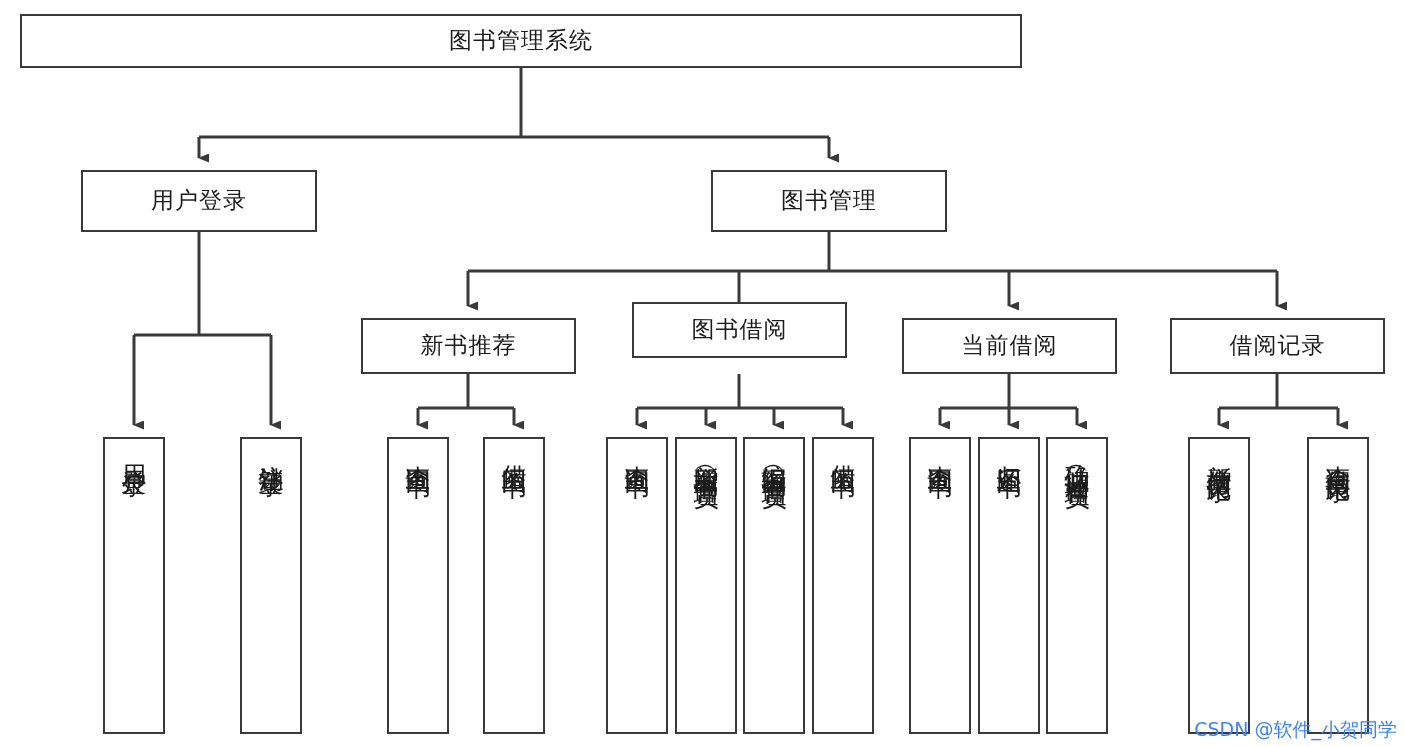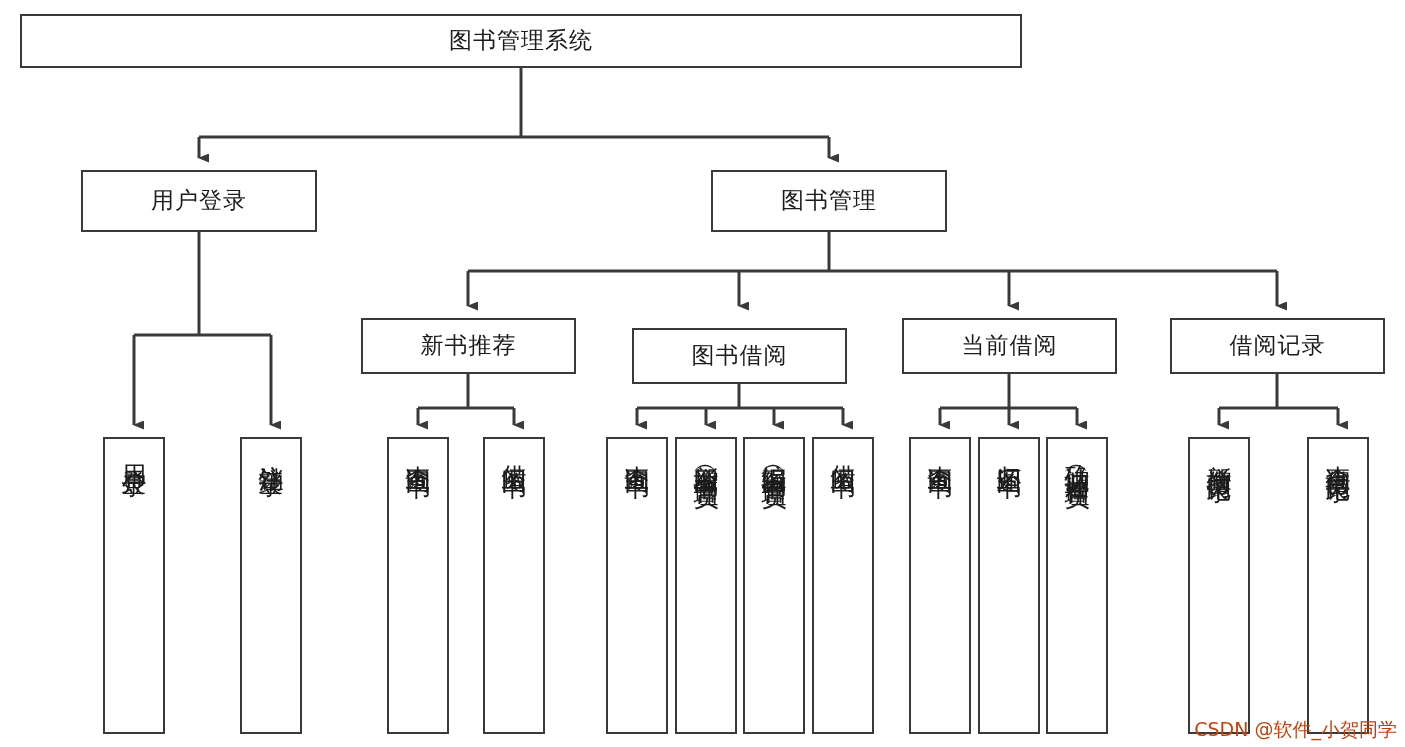--- a/index.html
+++ b/index.html
@@ -55,21 +55,21 @@
   .node.vert .vtext {
     writing-mode: vertical-rl;
     text-orientation: upright;
     white-space: nowrap;
   }
   #watermark {
     position: absolute;
     right: 8px;
     bottom: 4px;
     font-size: 19px;
-    color: #c2410c;
+    color: #3b82f6;
     z-index: 5;
     white-space: nowrap;
     font-family: "DejaVu Sans", "Liberation Sans", sans-serif;
   }
 </style>
 </head>
 <body>
 
 <div id="diagram-root">
 
@@ -132,21 +132,21 @@
   <div class="node horiz" style="left:81px; top:170px; width:236px; height:62px;">
     <span>用户登录</span>
   </div>
   <div class="node horiz" style="left:361px; top:318px; width:215px; height:56px;">
     <span>新书推荐</span>
   </div>
 
   <div class="node horiz" style="left:711px; top:170px; width:236px; height:62px;">
     <span>图书管理</span>
   </div>
-  <div class="node horiz" style="left:632px; top:328px; width:215px; height:56px;">
+  <div class="node horiz" style="left:632px; top:302px; width:215px; height:56px;">
     <span>图书借阅</span>
   </div>
   <div class="node horiz" style="left:1170px; top:318px; width:215px; height:56px;">
     <span>借阅记录</span>
   </div>
   <div class="node horiz" style="left:902px; top:318px; width:215px; height:56px;">
     <span>当前借阅</span>
   </div>
 
   <div class="node vert" style="left:103px; top:437px; width:62px; height:297px;">

